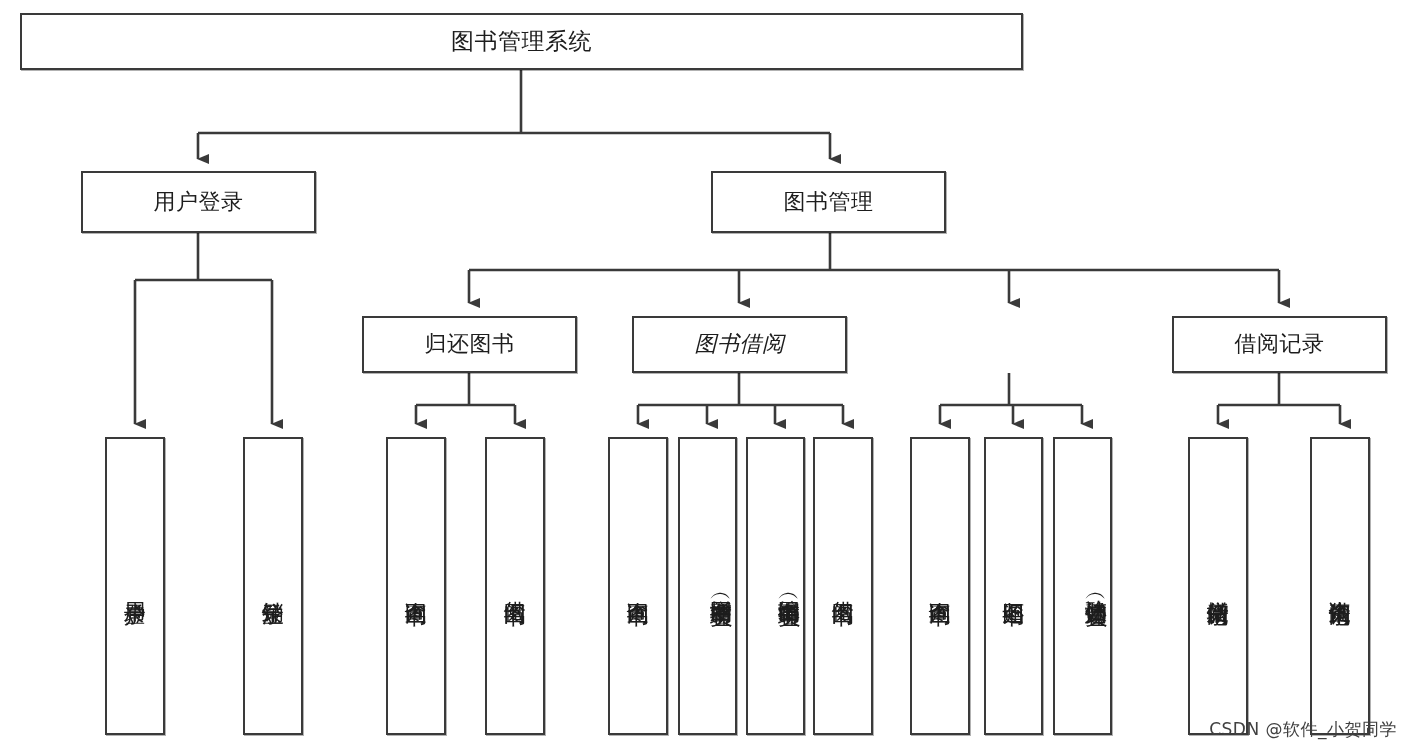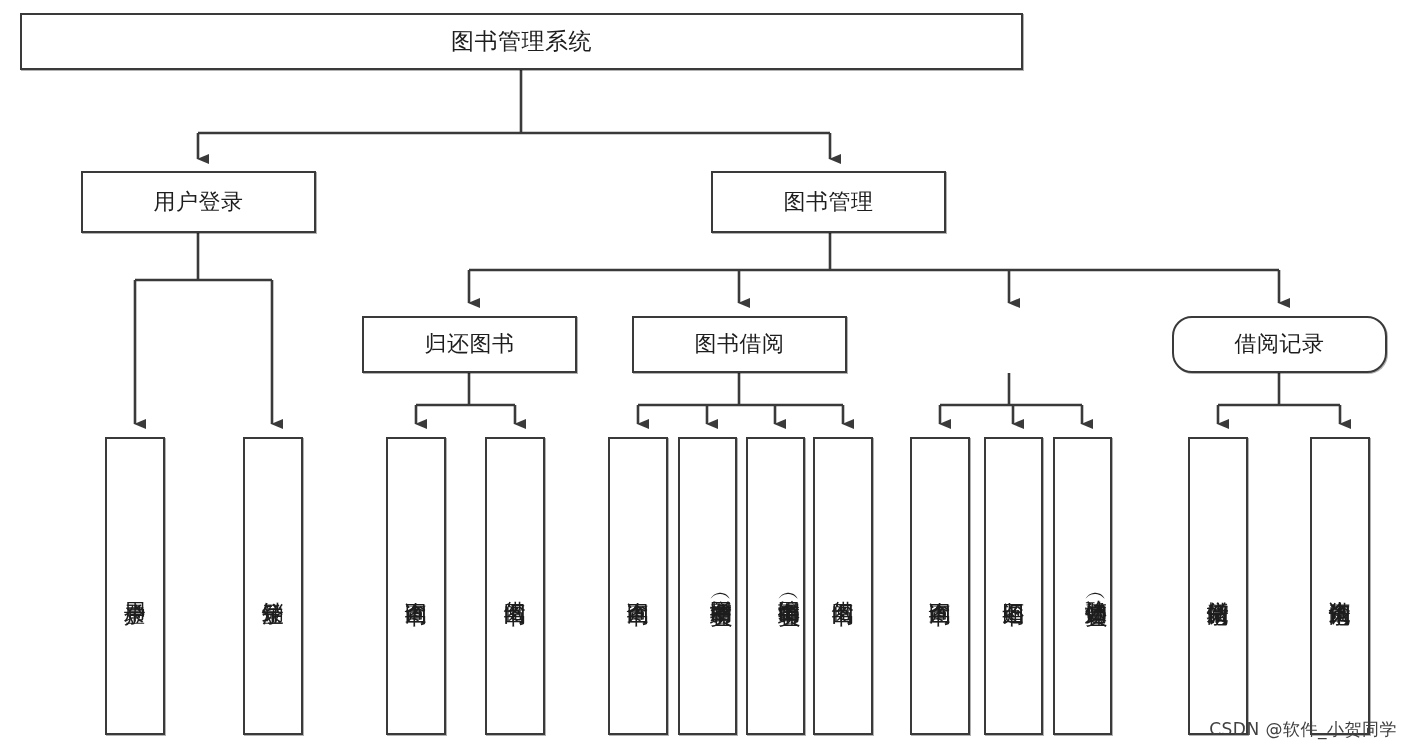--- a/index.html
+++ b/index.html
@@ -134,24 +134,24 @@
   <div class="node h" style="left:81px; top:171px; width:235px; height:62px;">
     <span>用户登录</span>
   </div>
   <div class="node h" style="left:711px; top:171px; width:235px; height:62px;">
     <span>图书管理</span>
   </div>
 
   <div class="node h" style="left:362px; top:316px; width:215px; height:57px;">
     <span>归还图书</span>
   </div>
-  <div class="node h" style="left:632px; top:316px; width:215px; height:57px;">
+  <div class="node h" style="left:632px; top:316px; width:215px; height:57px;font-style:italic;">
     <span>图书借阅</span>
   </div>
-  <div class="node h" style="left:1172px; top:316px; width:215px; height:57px;border-radius:20px;">
+  <div class="node h" style="left:1172px; top:316px; width:215px; height:57px;">
     <span>借阅记录</span>
   </div>
 
   <div class="node v" style="left:105px; top:437px; width:60px; height:298px; align-items:center;">
     <span class="vtext">用户登录</span>
   </div>
   <div class="node v" style="left:243px; top:437px; width:60px; height:298px; align-items:center;">
     <span class="vtext">注销登录</span>
   </div>
 

